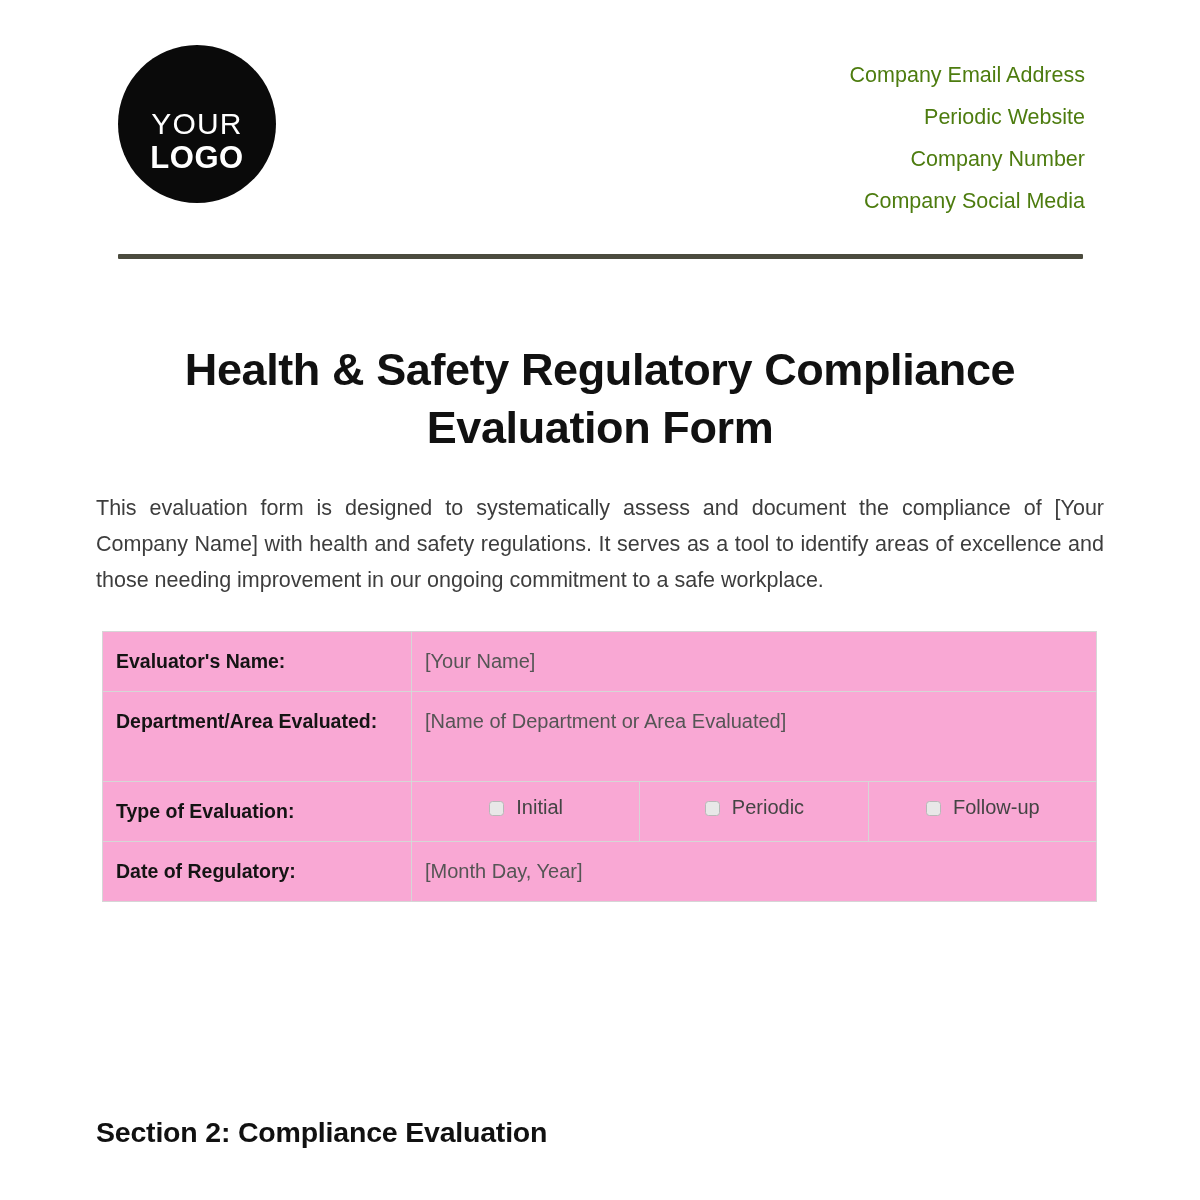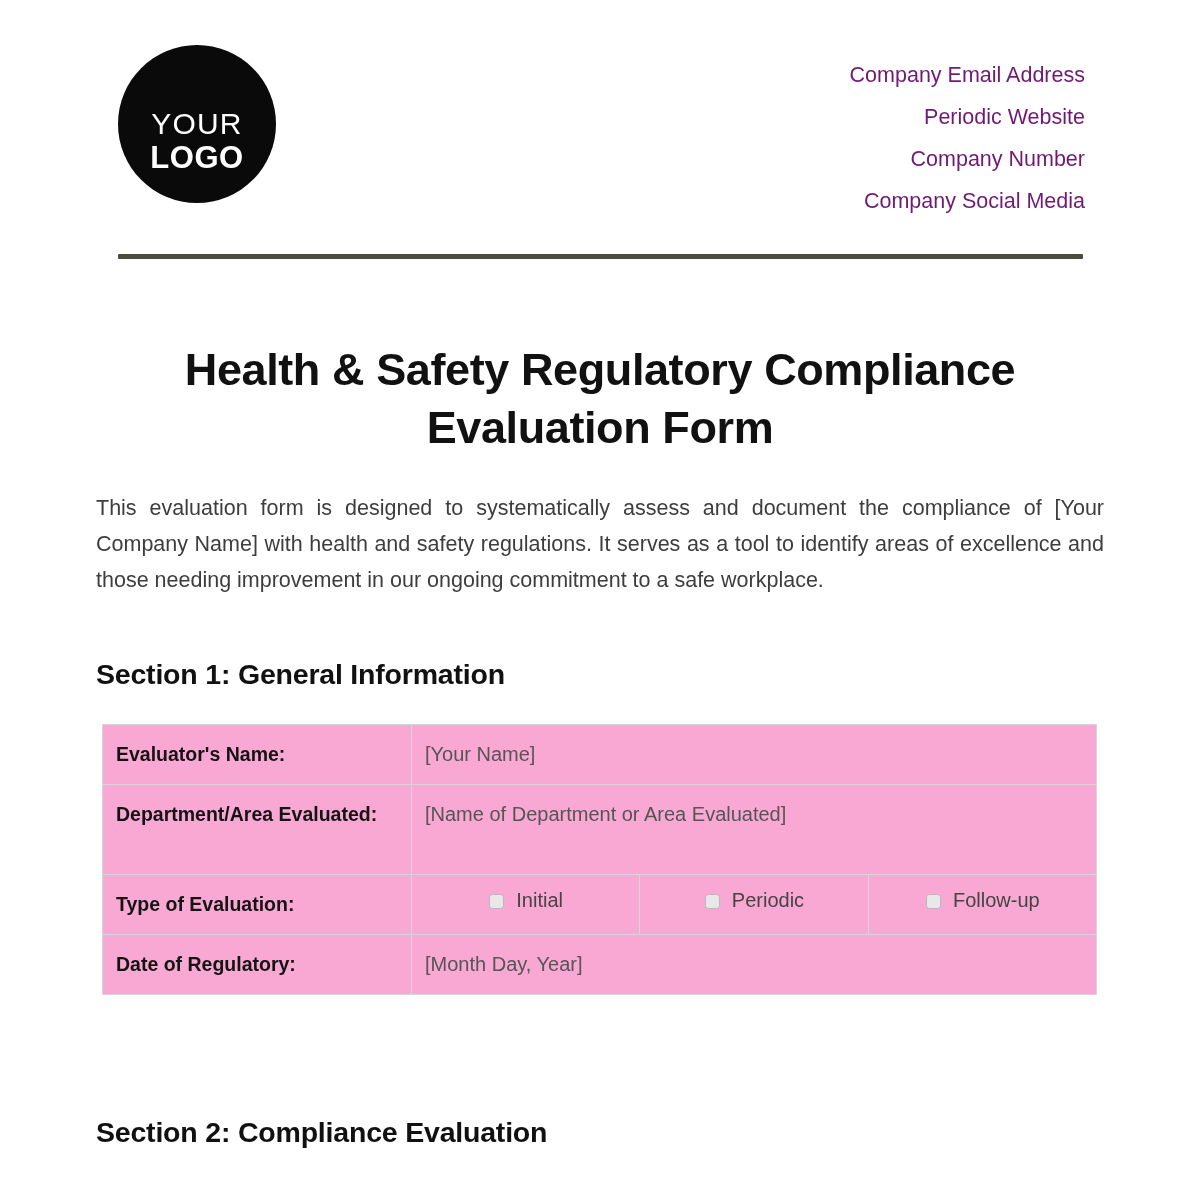--- a/index.html
+++ b/index.html
@@ -58,21 +58,21 @@
     font-size: 31px;
     font-weight: 700;
     letter-spacing: 0.6px;
   }
 
   .contact-block {
     text-align: right;
     padding-top: 9px;
     font-size: 21.5px;
     line-height: 42px;
-    color: #701a75;
+    color: #4d7c0f;
     font-weight: 400;
   }
   .contact-block div { white-space: nowrap; }
 
   .header-rule {
     margin: 32px 117px 0 118px;
     height: 5px;
     background: #4b4b3e;
     border-radius: 1px;
   }
@@ -188,21 +188,20 @@
     </div>
 
   </div>
 
   <div class="header-rule"></div>
 
   <h1 class="doc-title">Health &amp; Safety Regulatory Compliance Evaluation Form</h1>
 
   <p class="doc-intro">This evaluation form is designed to systematically assess and document the compliance of [Your Company Name] with health and safety regulations. It serves as a tool to identify areas of excellence and those needing improvement in our ongoing commitment to a safe workplace.</p>
 
-  <h2 class="section-heading">Section 1: General Information</h2>
 
   <table class="info-table">
     <tbody>
 
       <tr class="row-short">
         <td class="cell-label">Evaluator's Name:</td>
         <td class="cell-value" colspan="3">[Your Name]</td>
       </tr>
 
       <tr class="row-tall">

